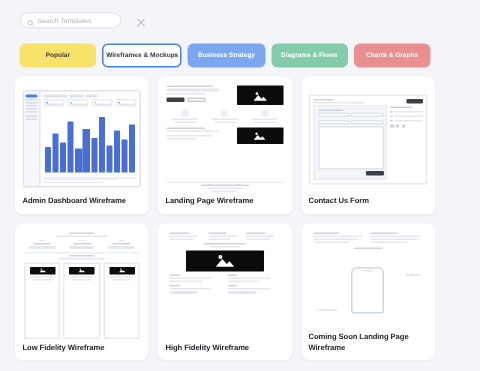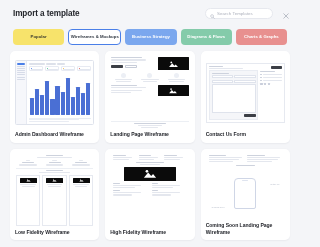--- a/index.html
+++ b/index.html
@@ -200,21 +200,20 @@
   .callout { position:absolute; font-size:2.2px; color:#b6bcc9; }
   .cs-top { display:flex; gap:4px; }
   .cs-col { flex:1 1 0; display:flex; flex-direction:column; gap:1.1px; }
 </style>
 </head>
 <body>
 
 <div class="modal">
 
   <div class="header">
-    <div class="title">Import a template</div>
 
     <div class="search-box">
       <span class="search-icon">
         <svg width="5" height="5" viewBox="0 0 12 12">
           <circle cx="5" cy="5" r="3.4" fill="none" stroke="#b2b7c2" stroke-width="1.4"></circle>
           <line x1="7.6" y1="7.6" x2="10.6" y2="10.6" stroke="#b2b7c2" stroke-width="1.4" stroke-linecap="round"></line>
         </svg>
       </span>
       <span class="search-input-txt">Search Templates</span>
     </div>

